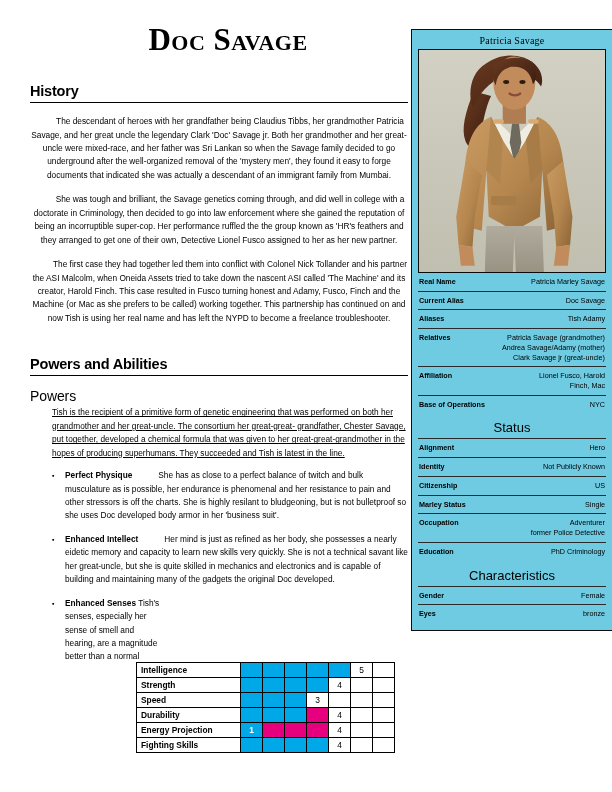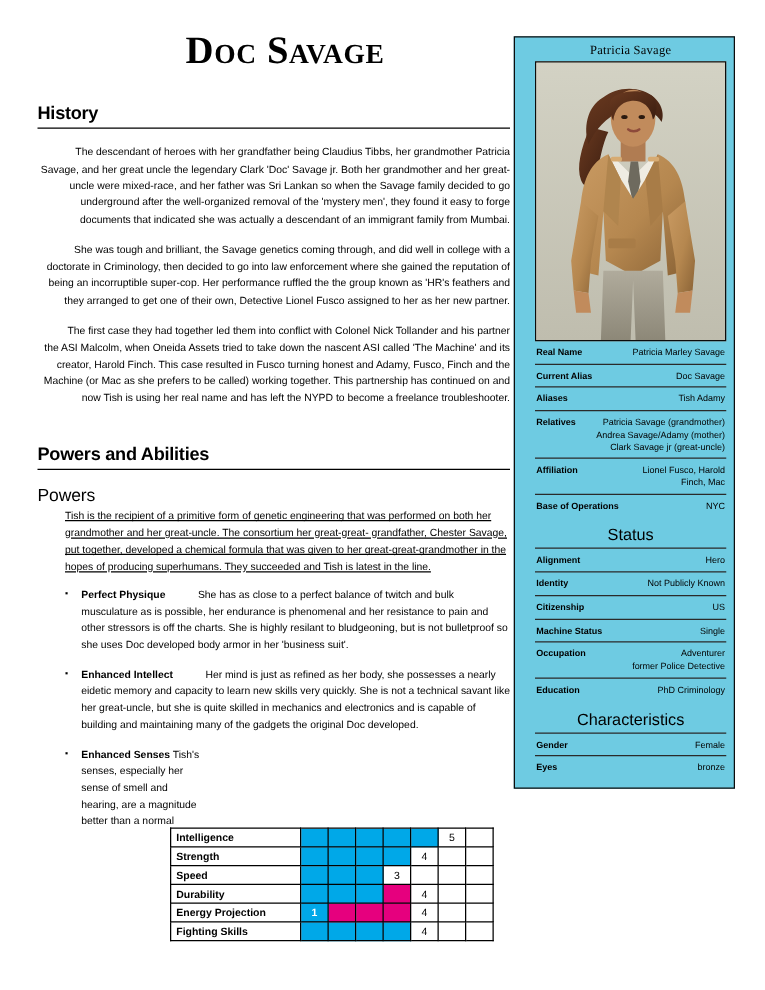--- a/index.html
+++ b/index.html
@@ -42,21 +42,21 @@
   .h2-plain{
     font-size:14px;
     font-weight:normal;
     margin:8px 0 2px 0;
     letter-spacing:-0.1px;
   }
   p.body{
     font-size:8.3px;
     line-height:1.62;
     margin:0 0 11px 0;
-    text-align:right;
+    text-align:center;
     text-indent:22px;
   }
   .powers-intro{
     font-size:8.3px;
     line-height:1.62;
     margin:2px 0 9px 0;
     padding-left:22px;
     text-align:left;
     text-decoration:underline;
   }
@@ -116,25 +116,25 @@
   .stat-table td.num{
     font-weight:normal;
     color:#000;
   }
   .stat-table td.num-on-blue{color:#ffffff;font-weight:bold;}
 
   
   .infobox{
     position:absolute;
     left:411px;top:29px;
-    width:177px;
+    width:202px;
     background:#6ecbe2;
     border:1.5px solid #0c0c0c;
     box-sizing:border-box;
-    padding:4px 6px 7px 16px;
+    padding:4px 6px 7px 6px;
     font-size:7.2px;
   }
   .ib-title{
     font-family:"Liberation Serif", serif;
     font-size:10px;
     text-align:center;
     margin:1px 0 3px 0;
     letter-spacing:0.2px;
   }
   .portrait-frame{
@@ -389,21 +389,21 @@
             <span class="ln">Not Publicly Known</span>
           </span>
         </div>
         <div class="ib-row topline">
           <span class="ib-key">Citizenship</span>
           <span class="ib-val">
             <span class="ln">US</span>
           </span>
         </div>
         <div class="ib-row topline">
-          <span class="ib-key">Machine Status</span>
+          <span class="ib-key">Marley Status</span>
           <span class="ib-val">
             <span class="ln">Single</span>
           </span>
         </div>
         <div class="ib-row topline">
           <span class="ib-key">Occupation</span>
           <span class="ib-val">
             <span class="ln">Adventurer</span>
             <span class="ln">former Police Detective</span>
           </span>

